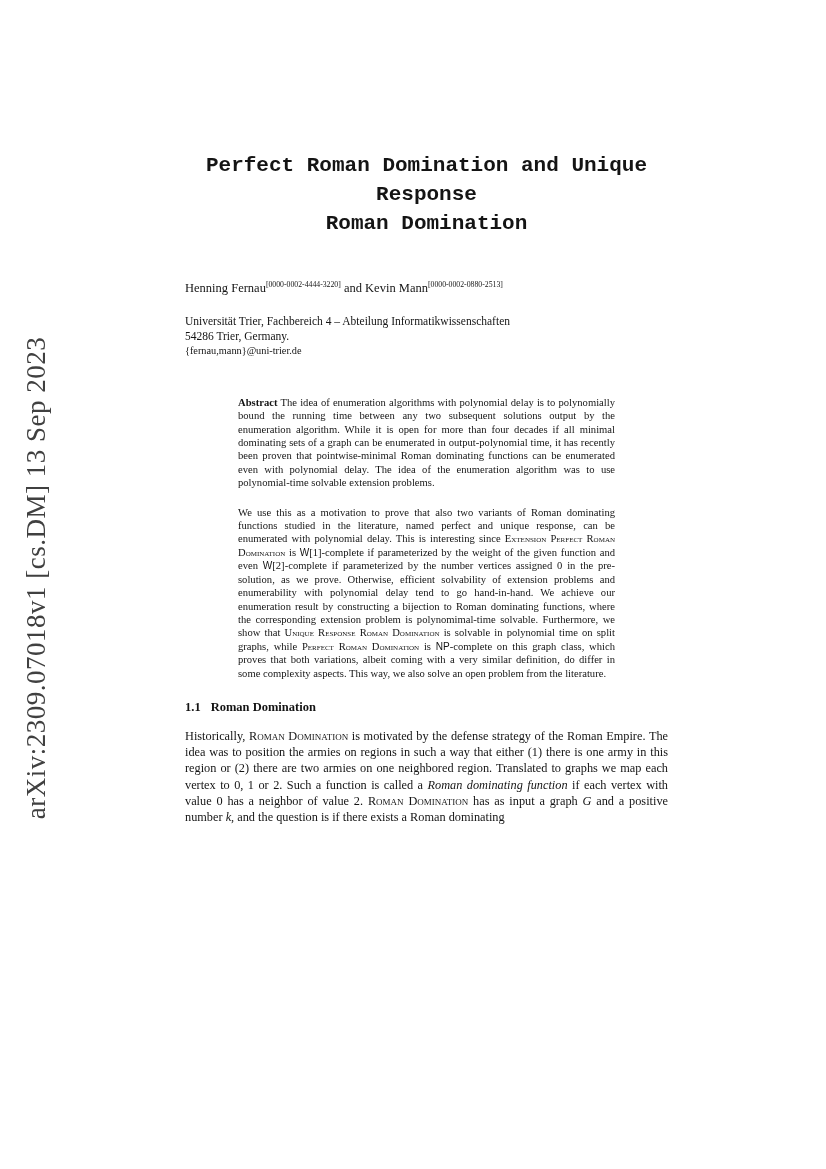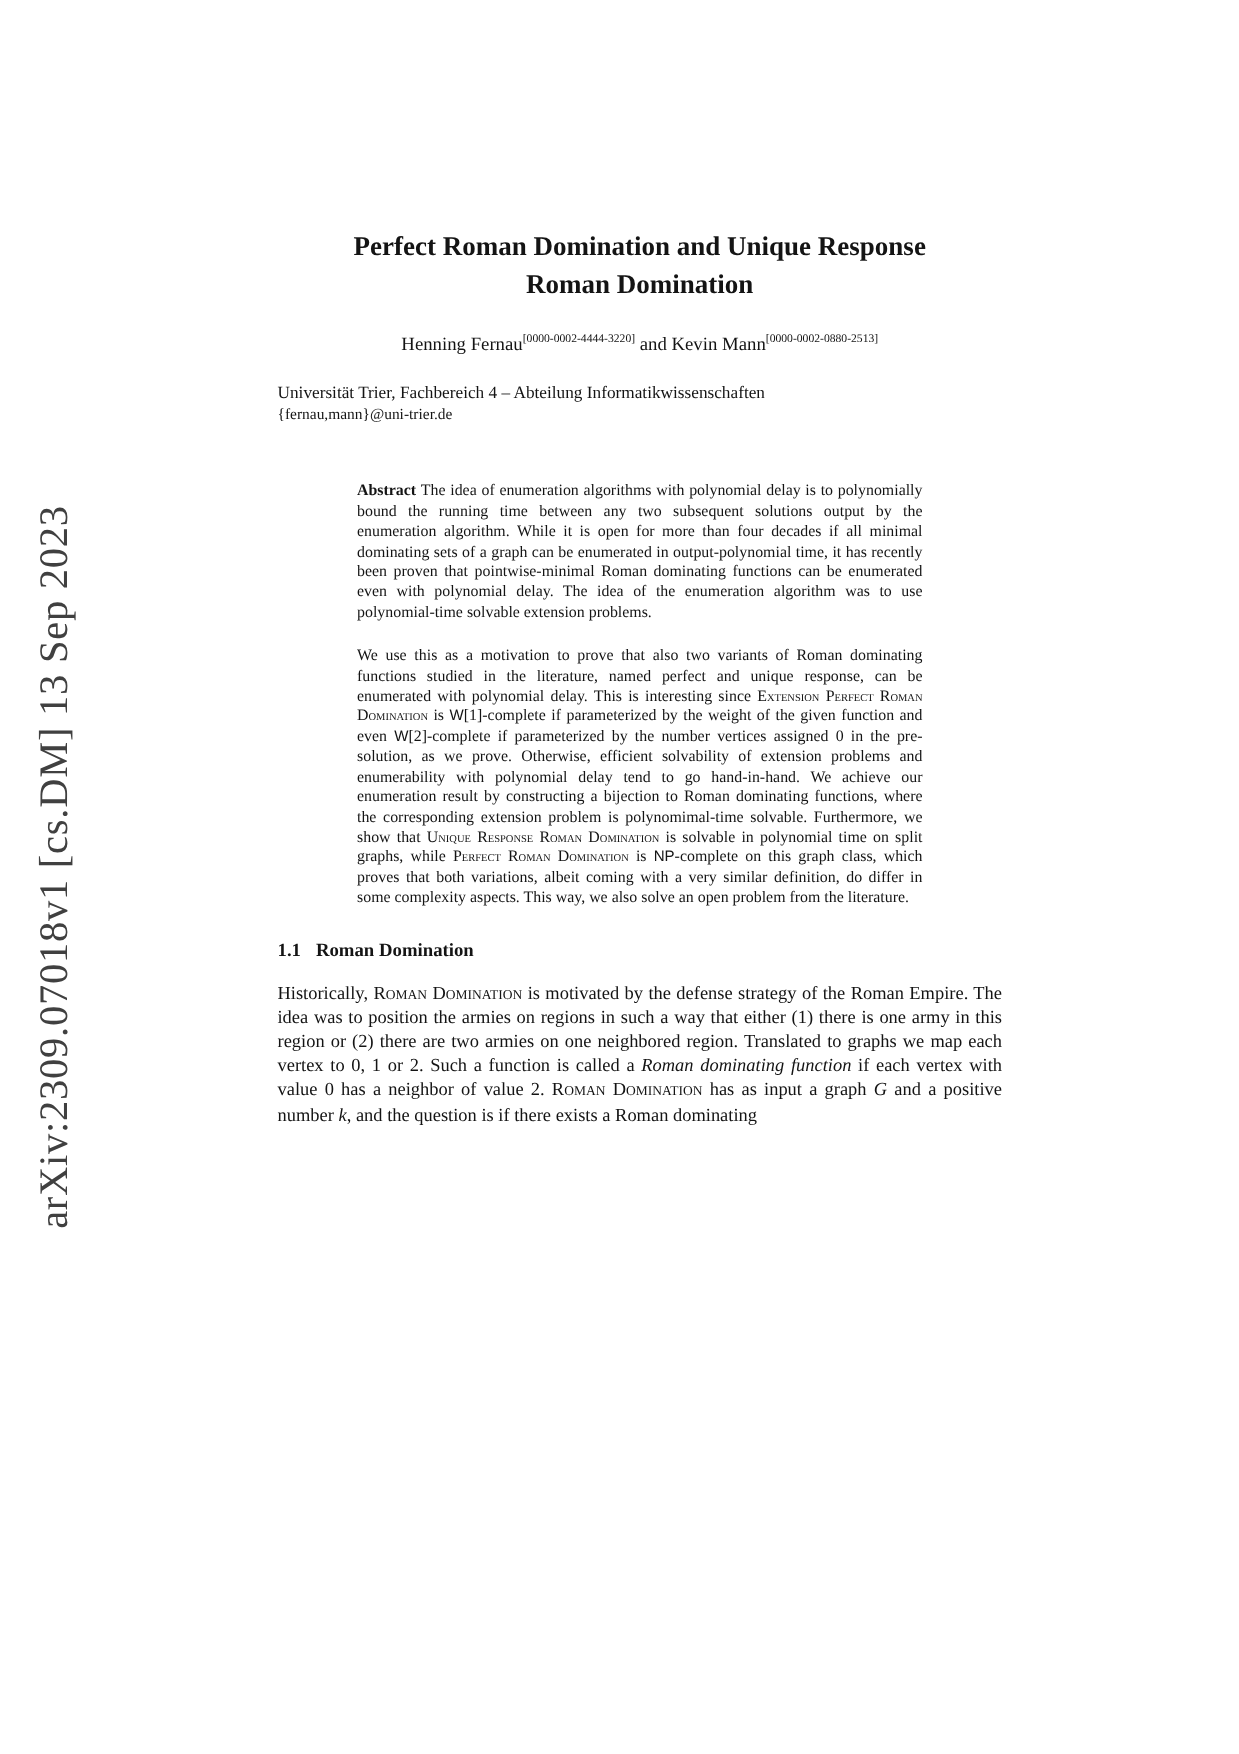--- a/index.html
+++ b/index.html
@@ -27,27 +27,28 @@
   }
   .content {
     position: absolute;
     left: 185px;
     top: 0;
     width: 483px;
   }
   .paper-title {
     margin-top: 152px;
     text-align: center;
-    font-size: 18px;
+    font-size: 21px;
     font-weight: bold;
     line-height: 1.38;
+    font-family: Liberation Mono, monospace;
   }
   .authors {
-    margin-top: 20px;
-    text-align: center;
+    margin-top: 42px;
+    text-align: left;
     font-size: 12.5px;
   }
   .affiliation {
     margin-top: 18px;
     text-align: left;
     font-size: 11.5px;
     line-height: 1.32;
   }
   .email {
     font-family: Liberation Serif, serif;
@@ -96,20 +97,21 @@
 
     <div class="paper-title">
       <div>Perfect Roman Domination and Unique Response</div>
       <div>Roman Domination</div>
     </div>
 
     <div class="authors"><span>Henning Fernau</span><span class="seg-sup">[0000-0002-4444-3220]</span><span> and Kevin Mann</span><span class="seg-sup">[0000-0002-0880-2513]</span></div>
 
     <div class="affiliation">
       <div>Universität Trier, Fachbereich 4 – Abteilung Informatikwissenschaften</div>
+      <div>54286 Trier, Germany.</div>
       <div class="email">{fernau,mann}@uni-trier.de</div>
     </div>
 
     <div class="abstract">
       <p><span class="seg-b">Abstract </span><span>The idea of enumeration algorithms with polynomial delay is to polynomially bound the running time between any two subsequent solutions output by the enumeration algorithm. While it is open for more than four decades if all minimal dominating sets of a graph can be enumerated in output-polynomial time, it has recently been proven that pointwise-minimal Roman dominating functions can be enumerated even with polynomial delay. The idea of the enumeration algorithm was to use polynomial-time solvable extension problems.</span></p>
       <p><span>We use this as a motivation to prove that also two variants of Roman dominating functions studied in the literature, named perfect and unique response, can be enumerated with polynomial delay. This is interesting since </span><span class="seg-sc">Extension Perfect Roman Domination</span><span> is </span><span class="seg-sf">W</span><span>[1]-complete if parameterized by the weight of the given function and even </span><span class="seg-sf">W</span><span>[2]-complete if parameterized by the number vertices assigned 0 in the pre-solution, as we prove. Otherwise, efficient solvability of extension problems and enumerability with polynomial delay tend to go hand-in-hand. We achieve our enumeration result by constructing a bijection to Roman dominating functions, where the corresponding extension problem is polynomimal-time solvable. Furthermore, we show that </span><span class="seg-sc">Unique Response Roman Domination</span><span> is solvable in polynomial time on split graphs, while </span><span class="seg-sc">Perfect Roman Domination</span><span> is </span><span class="seg-sf">NP</span><span>-complete on this graph class, which proves that both variations, albeit coming with a very similar definition, do differ in some complexity aspects. This way, we also solve an open problem from the literature.</span></p>
     </div>
 
 
     <div class="subsection-heading">

